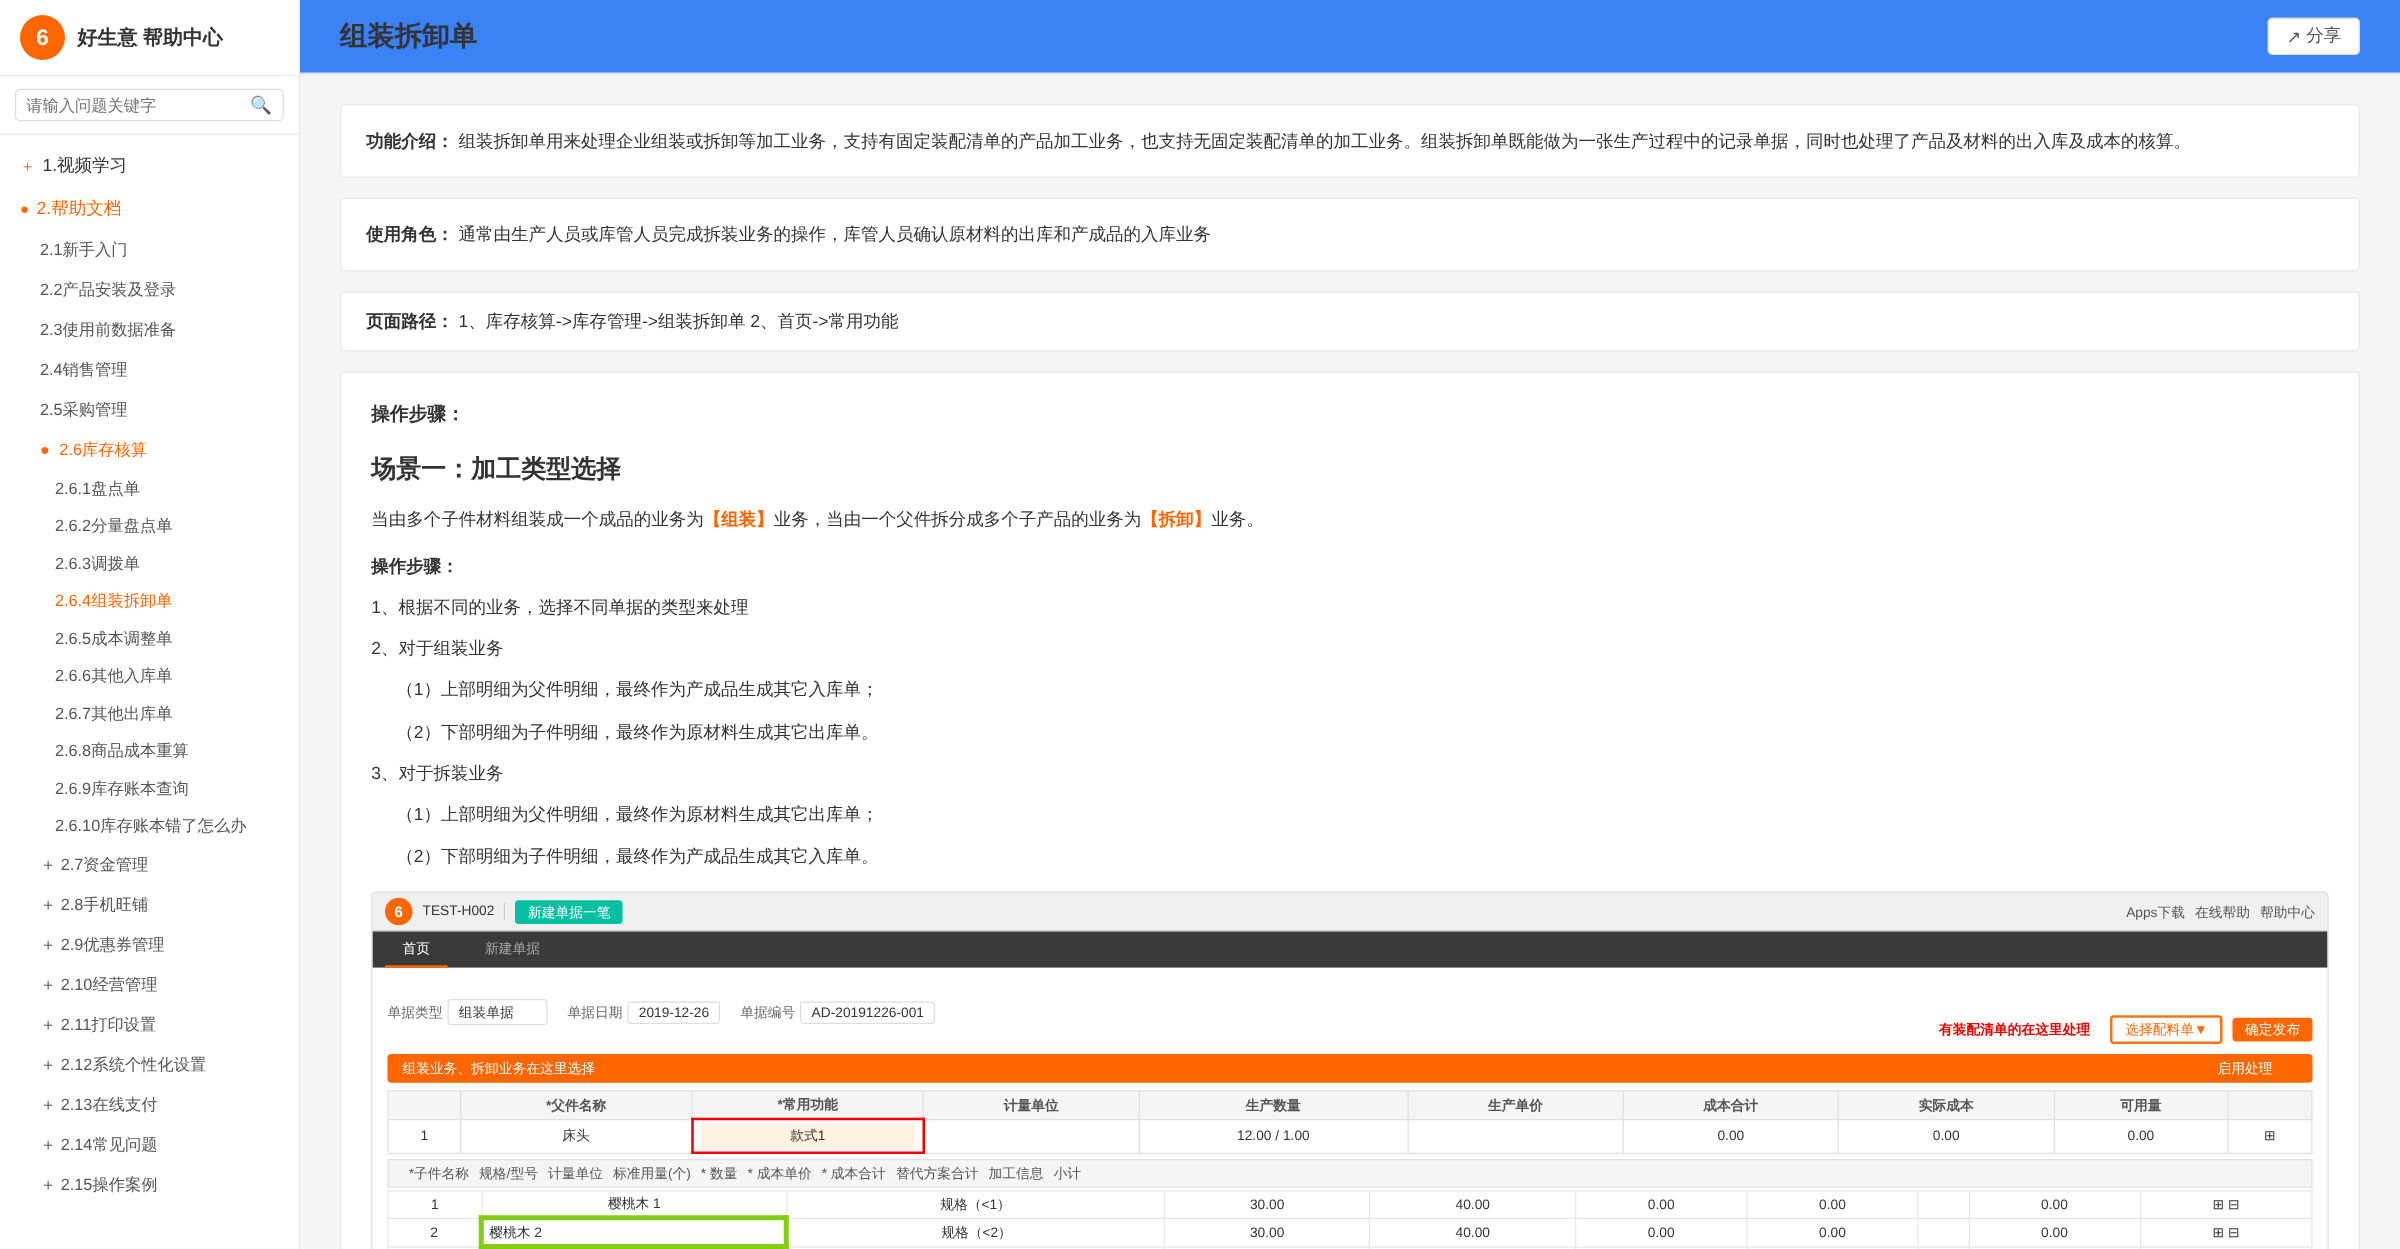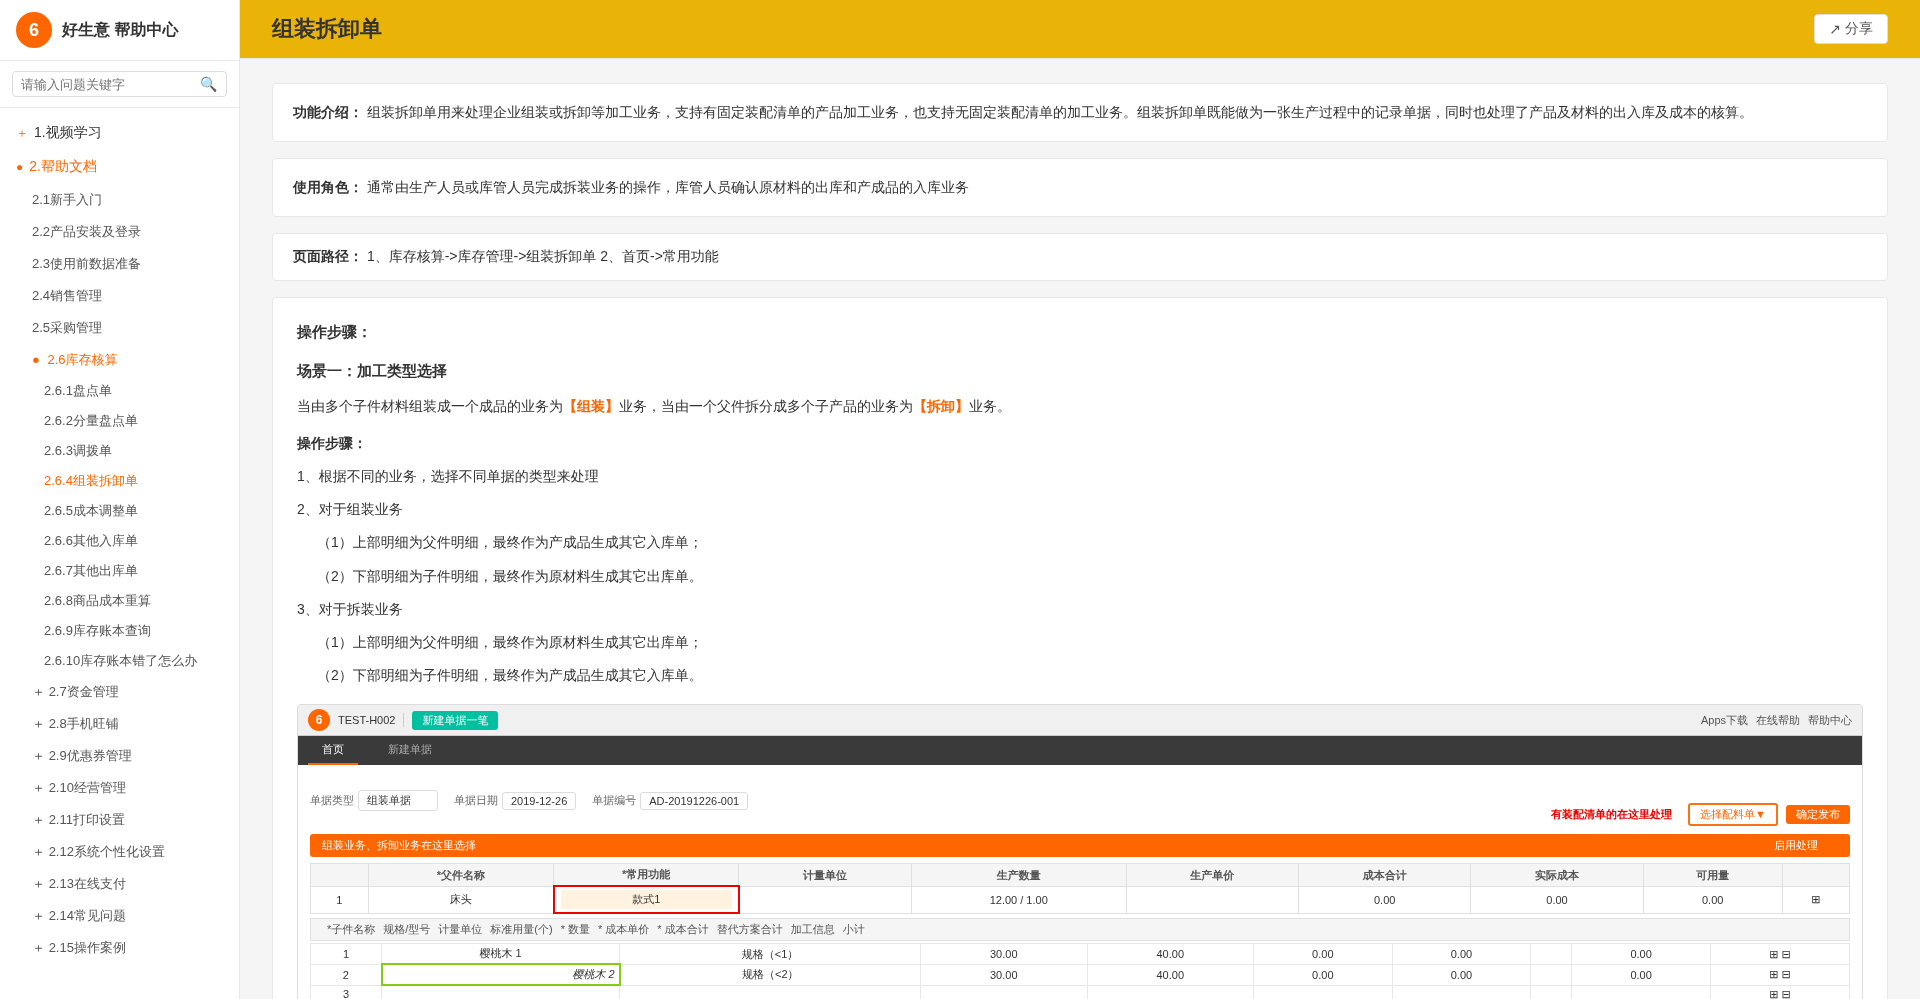--- a/index.html
+++ b/index.html
@@ -79,21 +79,21 @@
 
     
     #main {
       flex: 1;
       display: flex;
       flex-direction: column;
       overflow: hidden;
       background: #f5f5f5;
     }
     .main-header {
-      background: #eab308;
+      background: #3b82f6;
       border-bottom: 1px solid #e8e8e8;
       padding: 14px 32px;
       display: flex;
       align-items: center;
       justify-content: space-between;
     }
     .page-title-text {
       font-size: 22px; font-weight: 600; color: #333;
     }
     .share-btn {
@@ -119,21 +119,21 @@
     }
     .info-block.path-block {
       padding: 10px 20px;
     }
 
     .section-title {
       font-size: 15px; font-weight: 600; color: #333;
       margin-bottom: 12px;
     }
     .scene-title {
-      font-size: 15px; font-weight: 600; color: #333;
+      font-size: 20px; font-weight: 600; color: #333;
       margin-bottom: 10px;
     }
     .bold-text { font-weight: 600; }
 
     .content-section {
       background: #fff;
       border: 1px solid #e8e8e8;
       border-radius: 4px;
       padding: 20px 24px;
       margin-bottom: 16px;
@@ -438,21 +438,21 @@
                   <td style="border:1px solid #e8e8e8;padding:2px 4px;text-align:center;">30.00</td>
                   <td style="border:1px solid #e8e8e8;padding:2px 4px;text-align:center;">40.00</td>
                   <td style="border:1px solid #e8e8e8;padding:2px 4px;text-align:center;">0.00</td>
                   <td style="border:1px solid #e8e8e8;padding:2px 4px;text-align:center;">0.00</td>
                   <td style="border:1px solid #e8e8e8;padding:2px 4px;text-align:center;"></td>
                   <td style="border:1px solid #e8e8e8;padding:2px 4px;text-align:center;">0.00</td>
                   <td style="border:1px solid #e8e8e8;padding:2px 4px;text-align:center;">⊞ ⊟</td>
                 </tr>
                 <tr>
                   <td style="border:1px solid #e8e8e8;padding:2px 4px;text-align:center;">2</td>
-                  <td style="border:2px solid #84cc16;padding:2px 4px;text-align:right;font-style:italic;">樱桃木 2</td>
+                  <td style="border:4px solid #84cc16;padding:2px 4px;text-align:left;">樱桃木 2</td>
                   <td style="border:1px solid #e8e8e8;padding:2px 4px;text-align:center;">规格（&lt;2）</td>
                   <td style="border:1px solid #e8e8e8;padding:2px 4px;text-align:center;">30.00</td>
                   <td style="border:1px solid #e8e8e8;padding:2px 4px;text-align:center;">40.00</td>
                   <td style="border:1px solid #e8e8e8;padding:2px 4px;text-align:center;">0.00</td>
                   <td style="border:1px solid #e8e8e8;padding:2px 4px;text-align:center;">0.00</td>
                   <td style="border:1px solid #e8e8e8;padding:2px 4px;text-align:center;"></td>
                   <td style="border:1px solid #e8e8e8;padding:2px 4px;text-align:center;">0.00</td>
                   <td style="border:1px solid #e8e8e8;padding:2px 4px;text-align:center;">⊞ ⊟</td>
                 </tr>
                 <tr>

